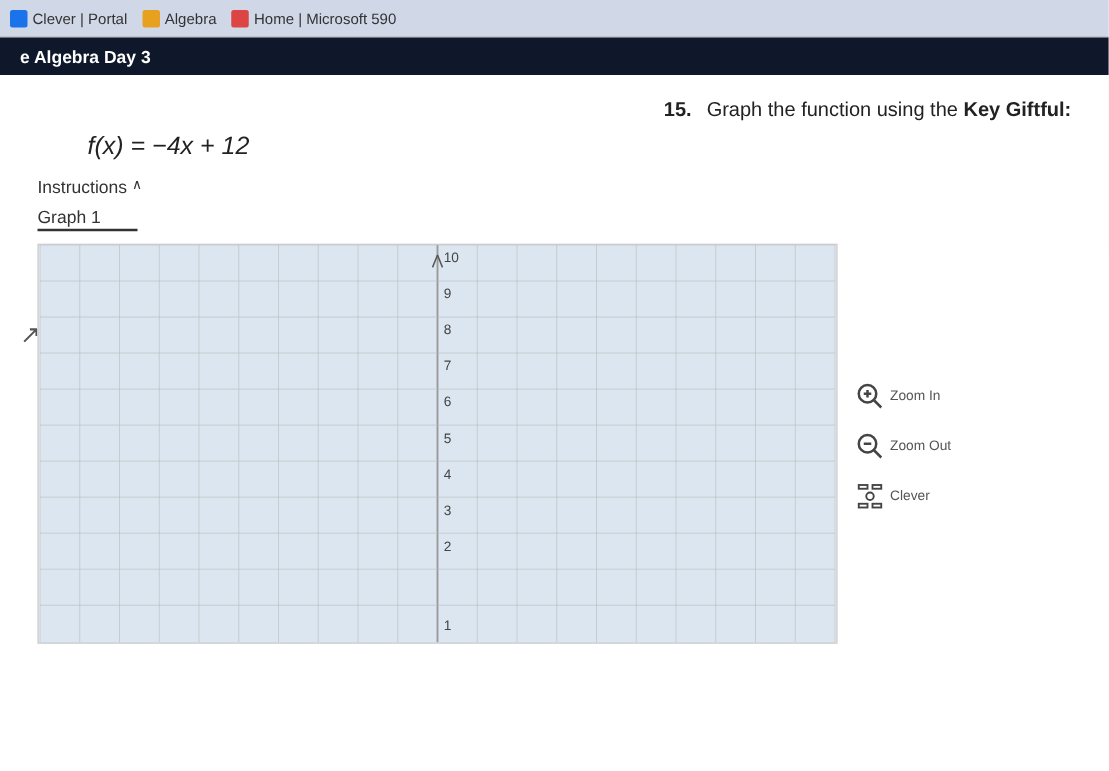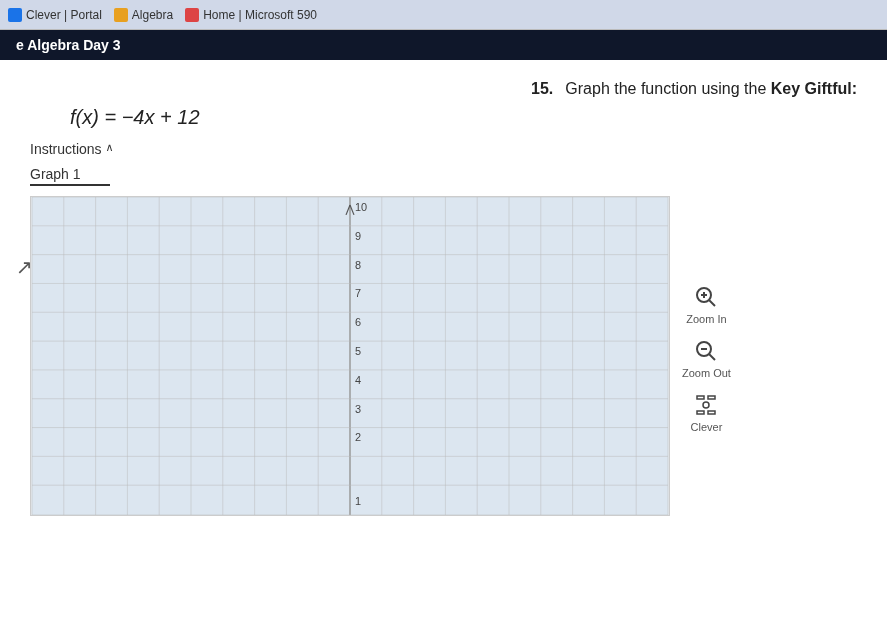--- a/index.html
+++ b/index.html
@@ -147,21 +147,21 @@
 
     
     .graph-controls {
       display: flex;
       flex-direction: column;
       gap: 12px;
       padding-top: 4px;
     }
     .control-btn {
       display: flex;
-      flex-direction: column;
+      flex-direction: row;
       align-items: center;
       gap: 2px;
       cursor: pointer;
     }
     .control-icon {
       width: 28px;
       height: 28px;
       display: flex;
       align-items: center;
       justify-content: center;

